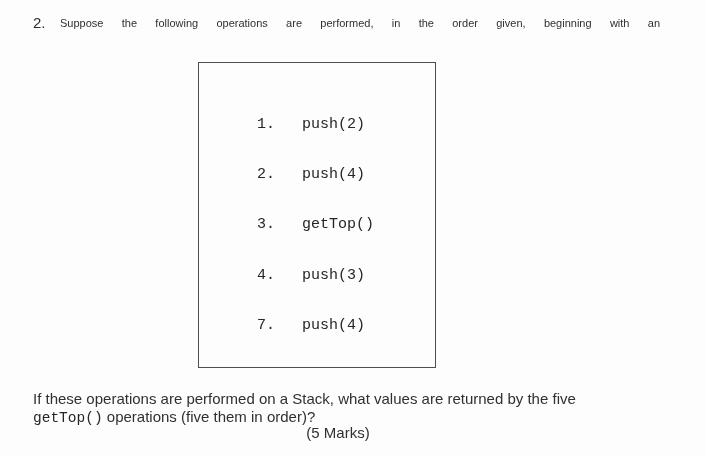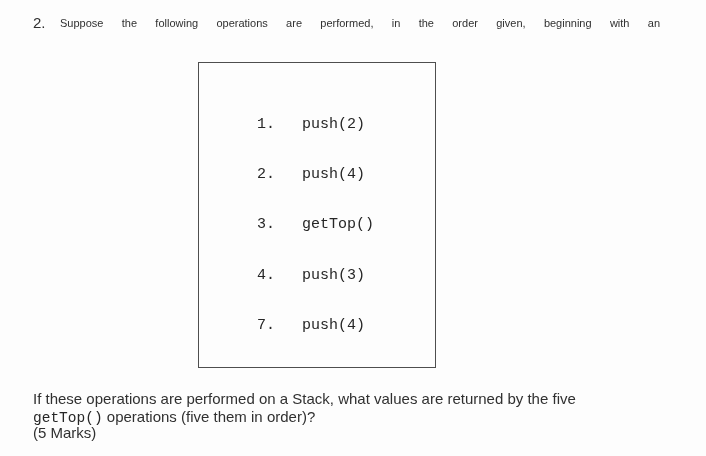--- a/index.html
+++ b/index.html
@@ -79,21 +79,21 @@
   .inline-code {
     font-family: "Liberation Mono", "DejaVu Sans Mono", monospace;
     font-size: 14.5px;
     color: var(--mono-text);
   }
   .marks {
     position: absolute;
     left: 33px;
     top: 424px;
     width: 610px;
-    text-align: left;
+    text-align: center;
     font-size: 15px;
     line-height: 18px;
   }
 </style>
 </head>
 <body>
 
 <div>
 
   <div class="q-number">2.</div>

